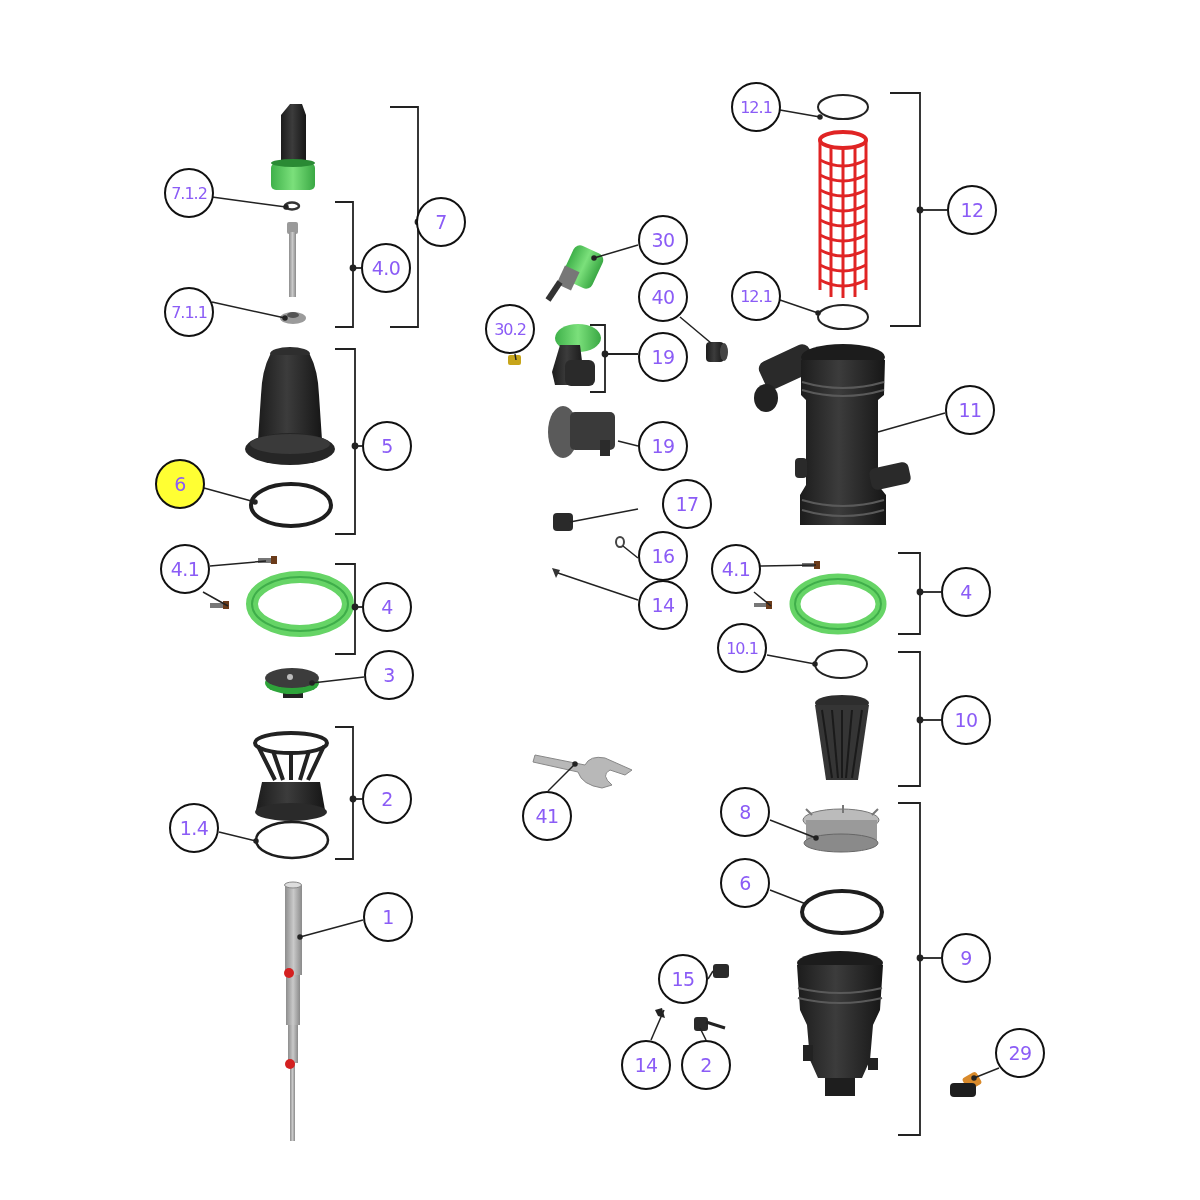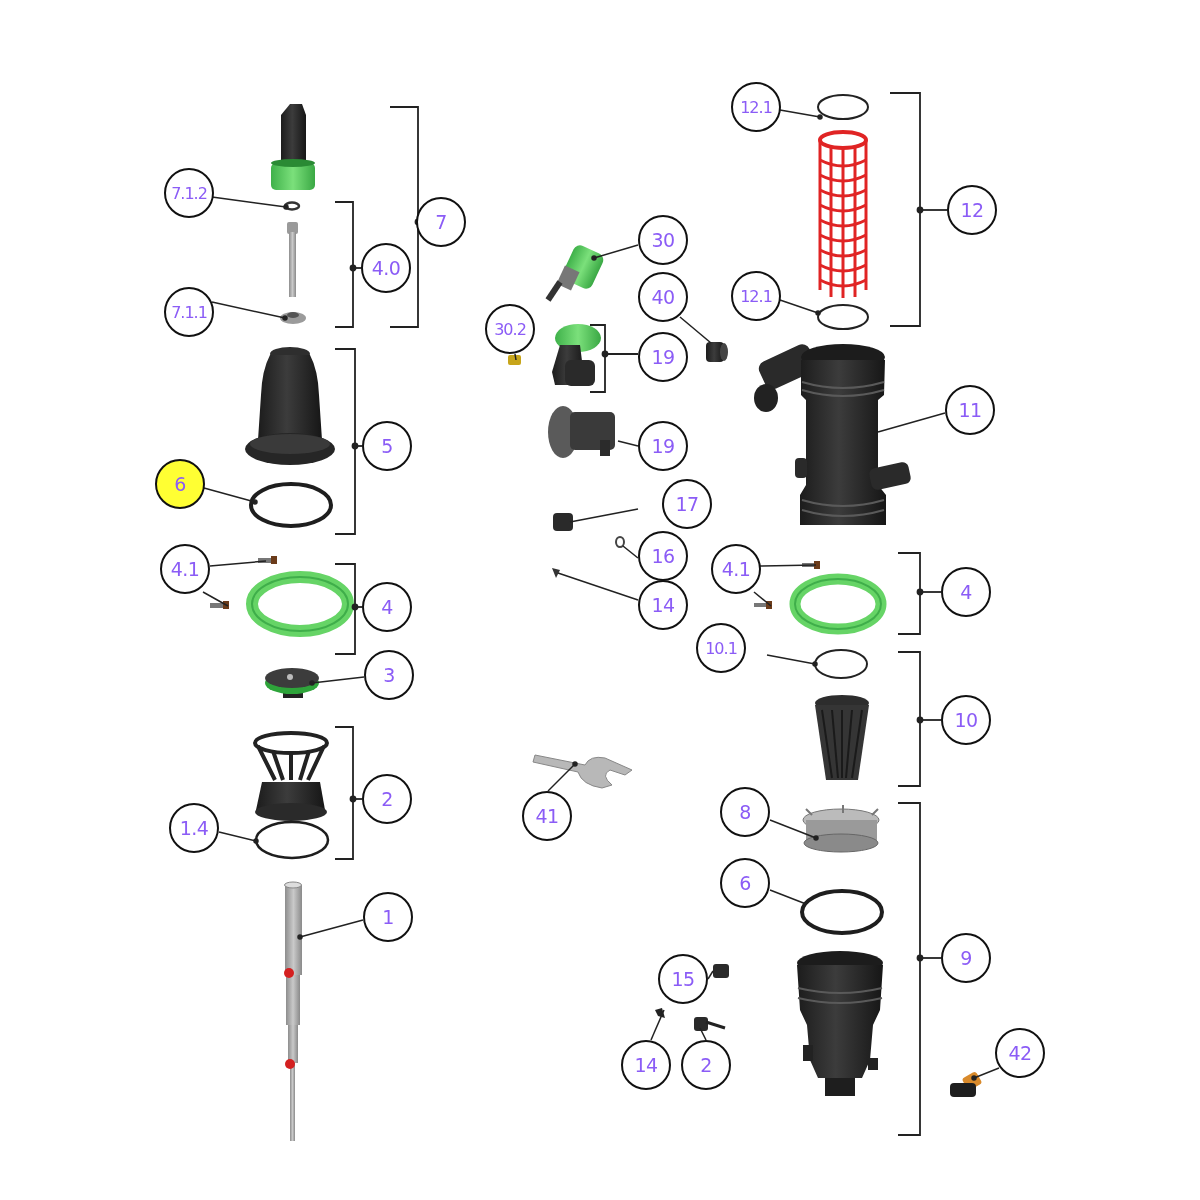--- a/index.html
+++ b/index.html
@@ -343,19 +343,19 @@
   <div class="callout" style="left:658px;top:954px">15</div>
   <div class="callout" style="left:621px;top:1040px">14</div>
   <div class="callout" style="left:681px;top:1040px">2</div>
 
   <div class="callout sm" style="left:731px;top:82px">12.1</div>
   <div class="callout" style="left:947px;top:185px">12</div>
   <div class="callout sm" style="left:731px;top:271px">12.1</div>
   <div class="callout" style="left:945px;top:385px">11</div>
   <div class="callout" style="left:711px;top:544px">4.1</div>
   <div class="callout" style="left:941px;top:567px">4</div>
-  <div class="callout sm" style="left:696px;top:623px">10.1</div>
+  <div class="callout sm" style="left:717px;top:623px">10.1</div>
   <div class="callout" style="left:941px;top:695px">10</div>
   <div class="callout" style="left:720px;top:787px">8</div>
   <div class="callout" style="left:720px;top:858px">6</div>
   <div class="callout" style="left:941px;top:933px">9</div>
-  <div class="callout" style="left:995px;top:1028px">42</div>
+  <div class="callout" style="left:995px;top:1028px">29</div>
 </div>
 
 </body></html>

